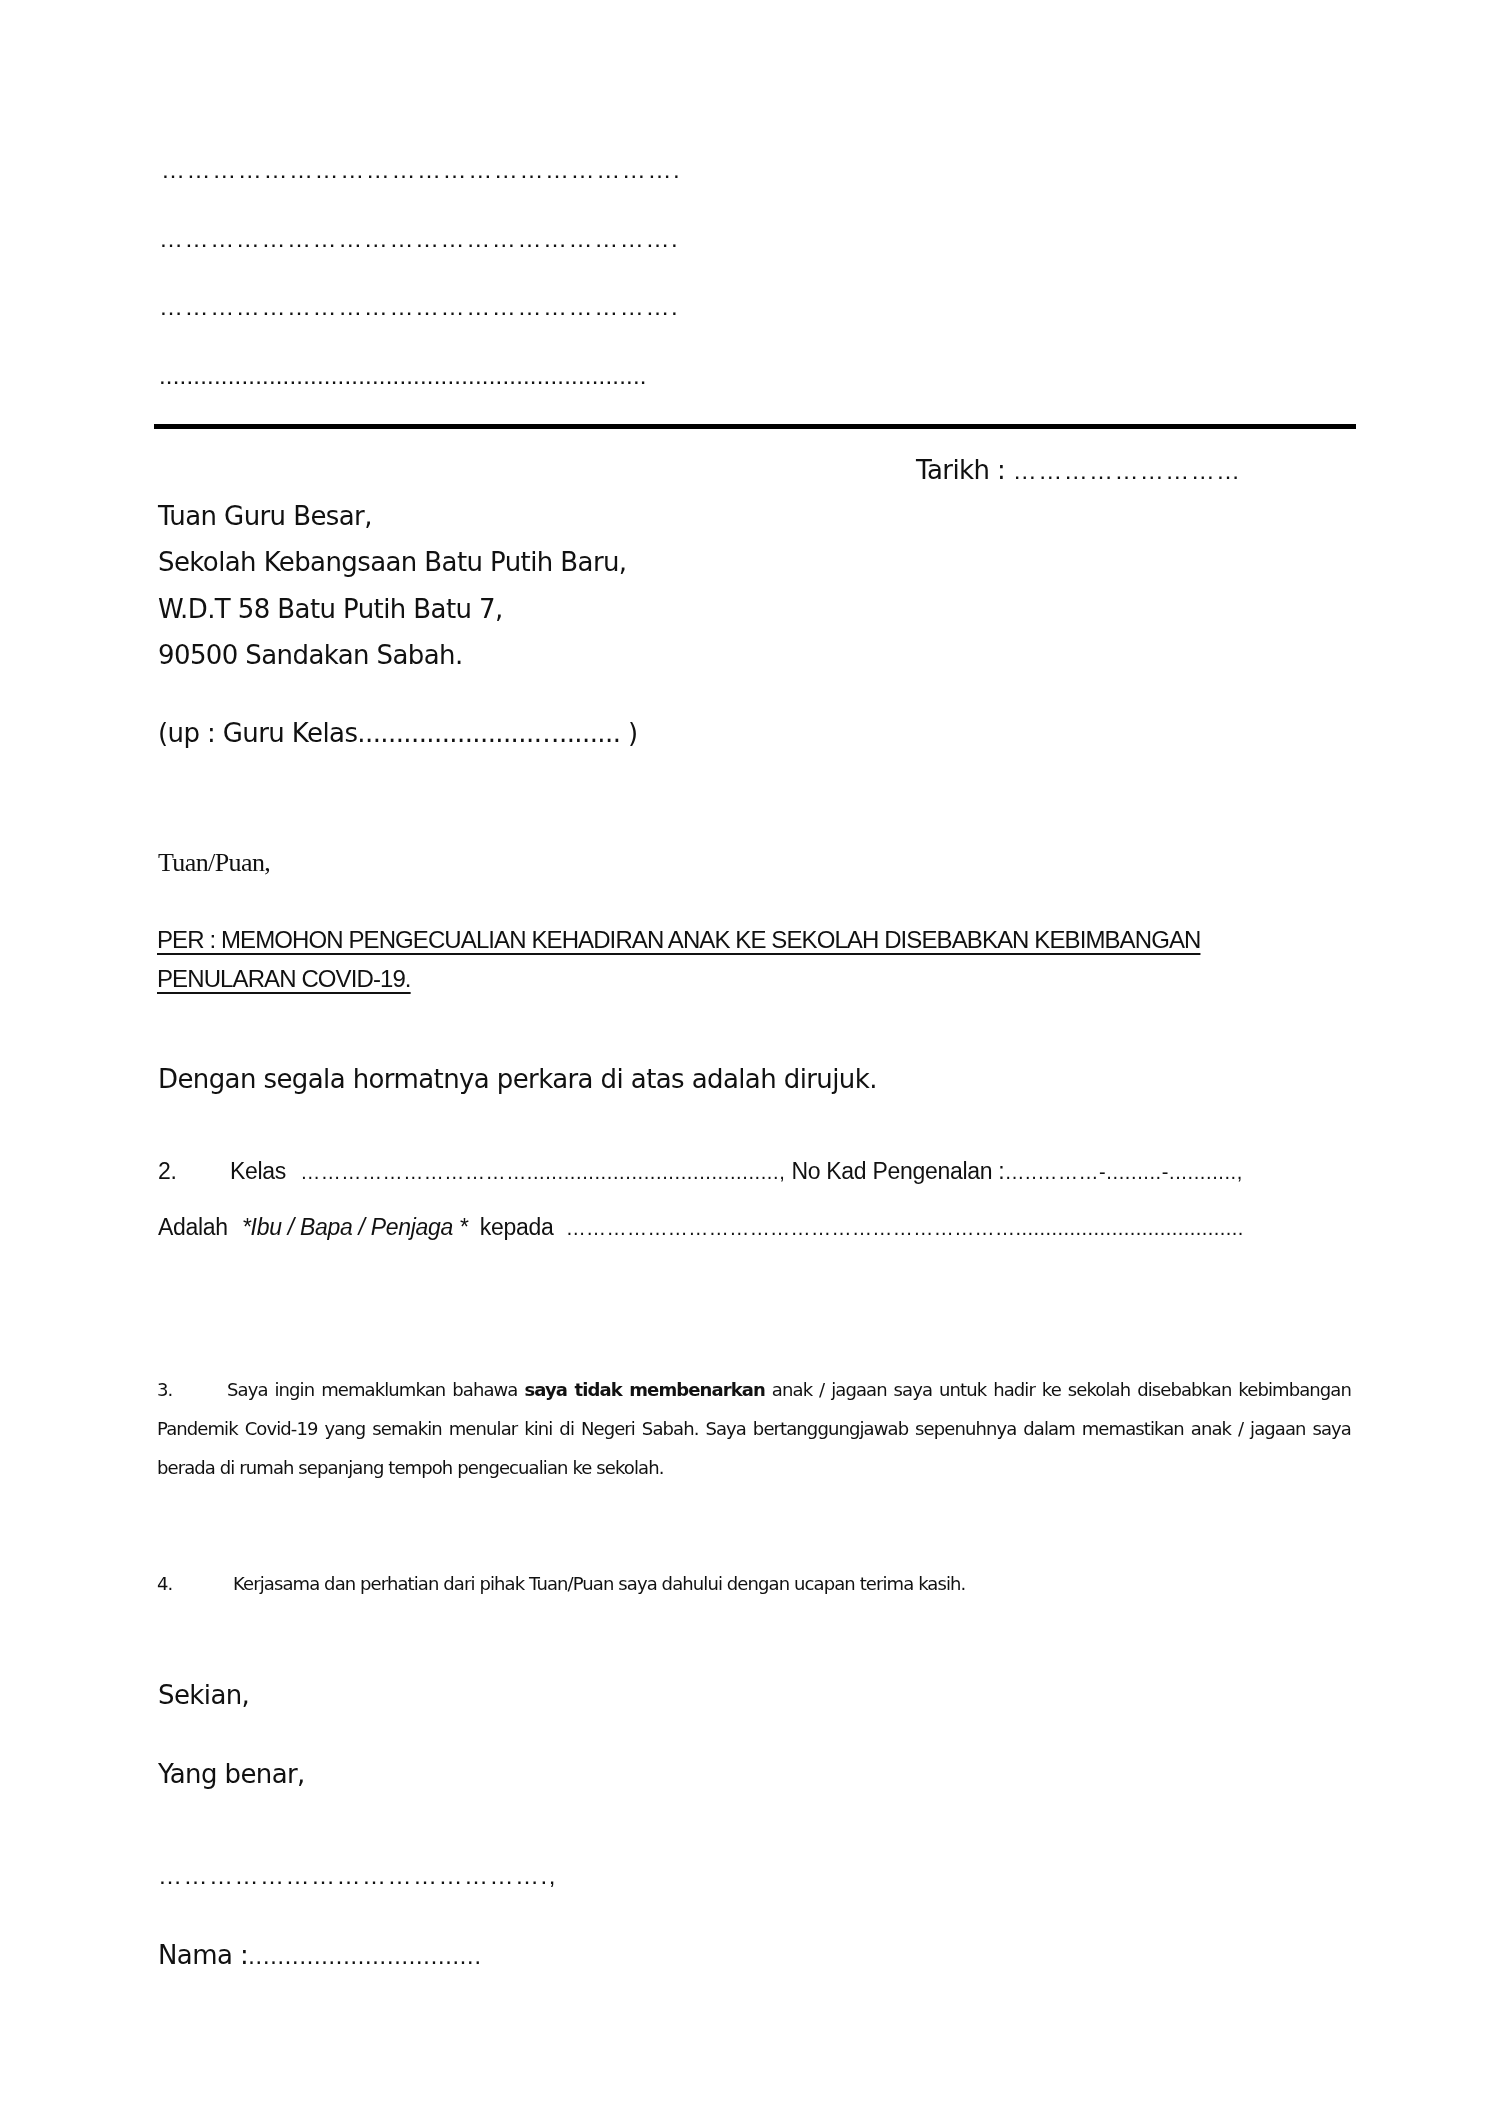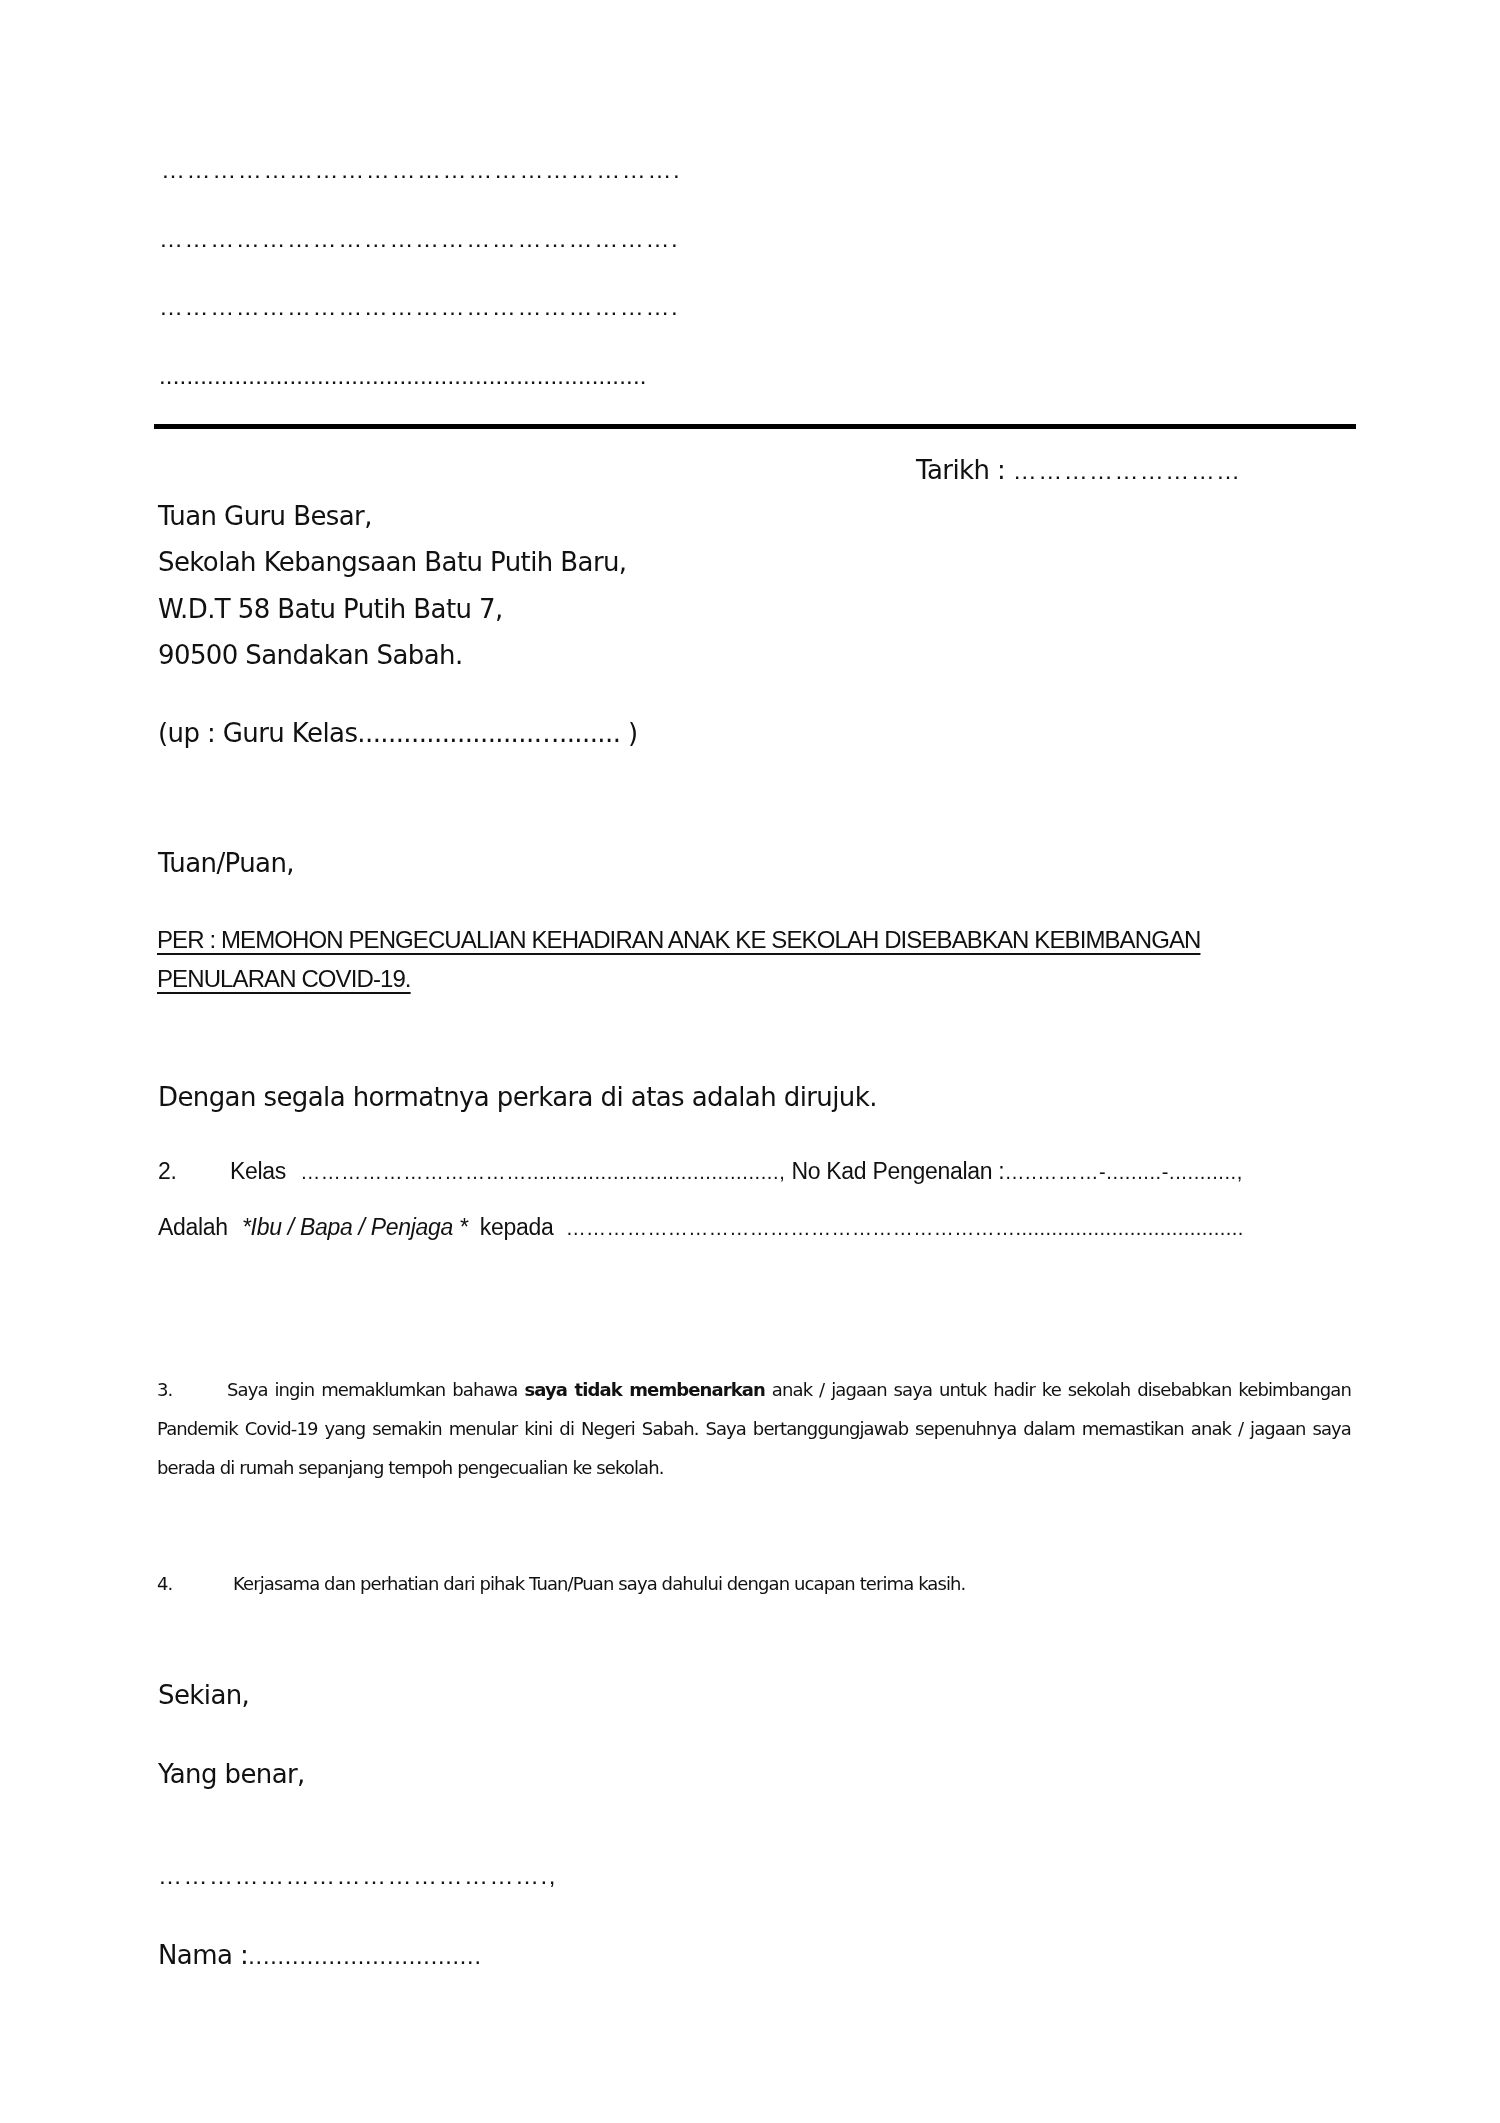--- a/index.html
+++ b/index.html
@@ -32,26 +32,26 @@
     <span class="dots" style="position:static; letter-spacing:1.4px;">………………………</span>
   </div>
 
   <div class="t" style="left:158px; top:503px;">Tuan Guru Besar,</div>
   <div class="t" style="left:158px; top:549px;">Sekolah Kebangsaan Batu Putih Baru,</div>
   <div class="t" style="left:158px; top:596px;">W.D.T 58 Batu Putih Batu 7,</div>
   <div class="t" style="left:158px; top:642px;">90500 Sandakan Sabah.</div>
 
   <div class="t" style="left:158px; top:720px;">(up : Guru Kelas.......................…........ )</div>
 
-  <div class="t" style="left:158px; top:850px;">Tuan/Puan,</div>
+  <div class="t" style="left:158px; top:850px;font-family:Liberation Serif, serif;">Tuan/Puan,</div>
 
   <div class="title" style="top:928px;">PER : MEMOHON PENGECUALIAN KEHADIRAN ANAK KE SEKOLAH DISEBABKAN KEBIMBANGAN</div>
   <div class="title" style="top:967px;">PENULARAN COVID-19.</div>
 
-  <div class="t" style="left:158px; top:1066px;margin-top:18px;">Dengan segala hormatnya perkara di atas adalah dirujuk.</div>
+  <div class="t" style="left:158px; top:1066px;">Dengan segala hormatnya perkara di atas adalah dirujuk.</div>
 
   <div class="t c" style="left:158px; top:1160px;">
     <span style="display:inline-block; width:72px;">2.</span><span>Kelas</span>
     <span style="margin-left:8px; letter-spacing:0.6px; font-size:20px;">…………………………….........................................,</span>
     <span>No  Kad Pengenalan :</span><span style="letter-spacing:0.6px; font-size:20px;">…..………-.........-...........,</span>
   </div>
 
   <div class="t c" style="left:158px; top:1216px;">
     <span>Adalah</span>
     <span class="i" style="margin-left:8px;">*Ibu / Bapa /  Penjaga *</span>

